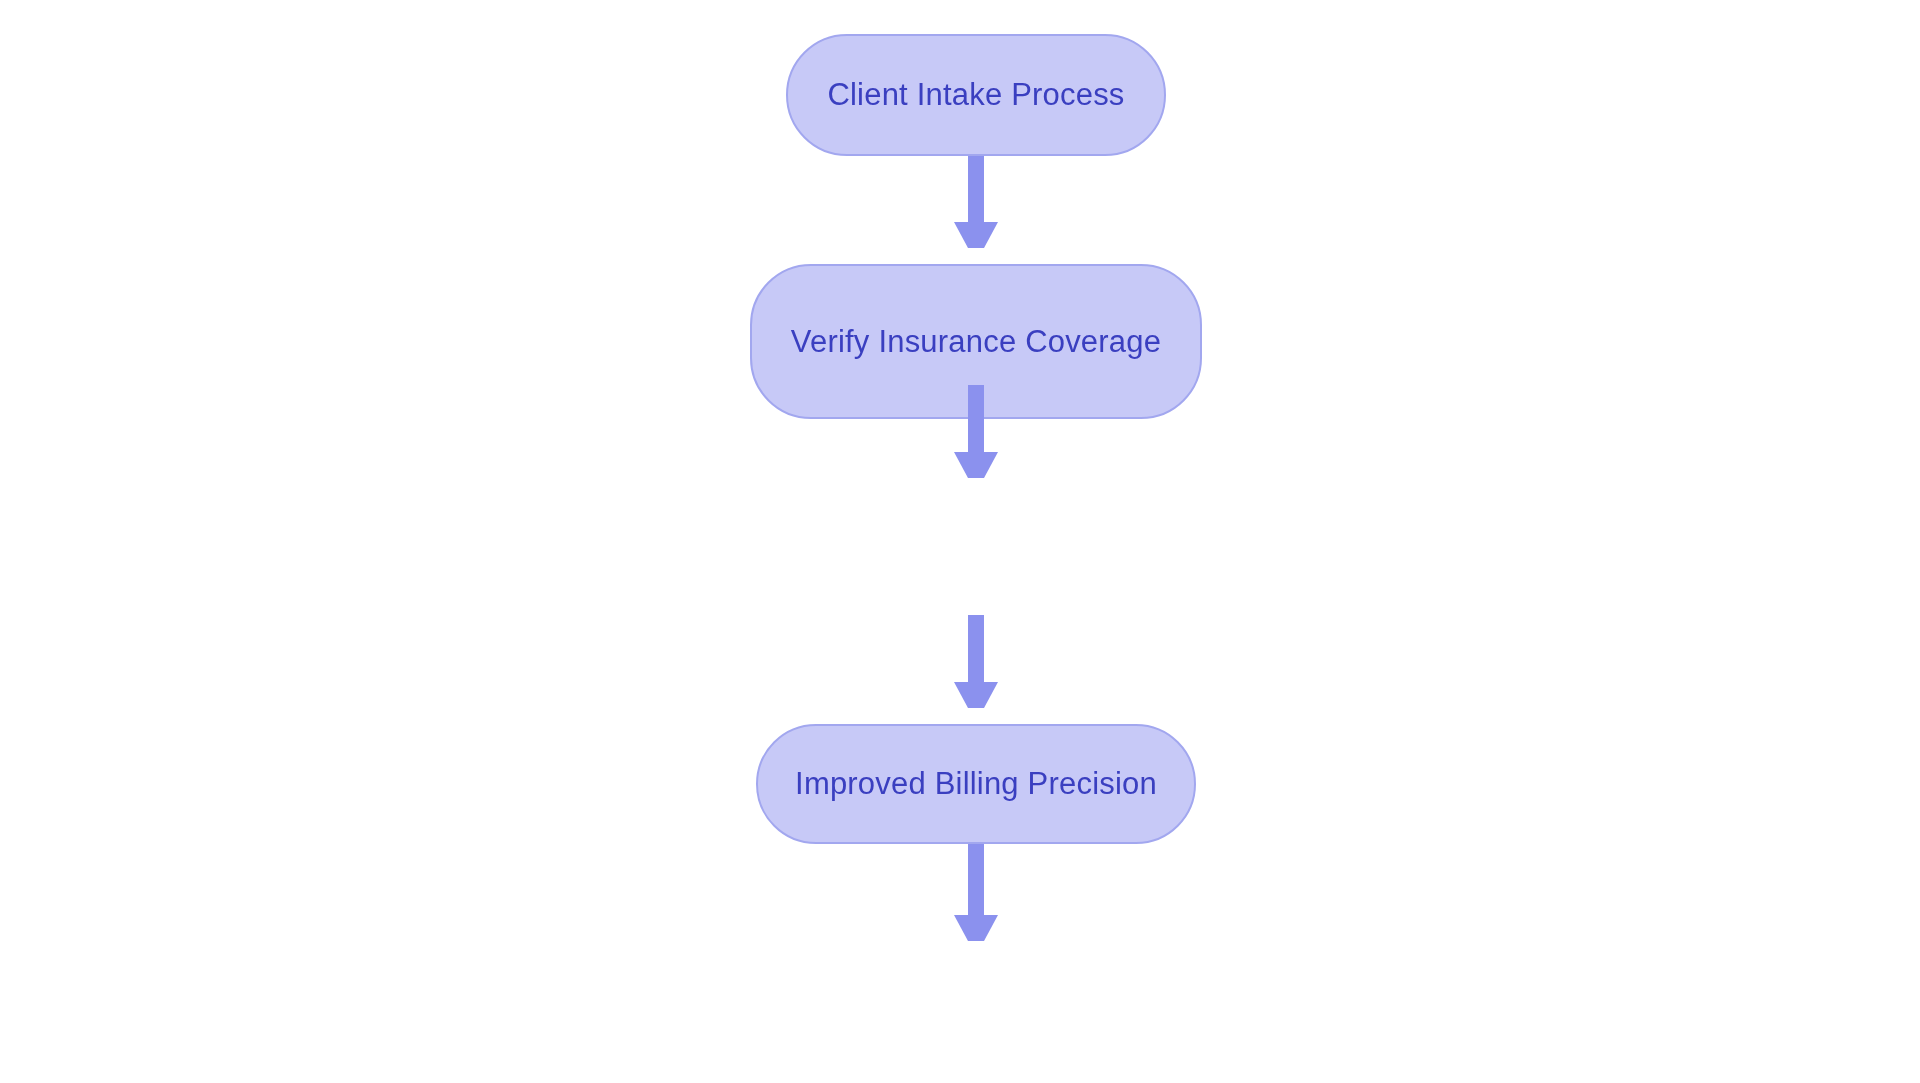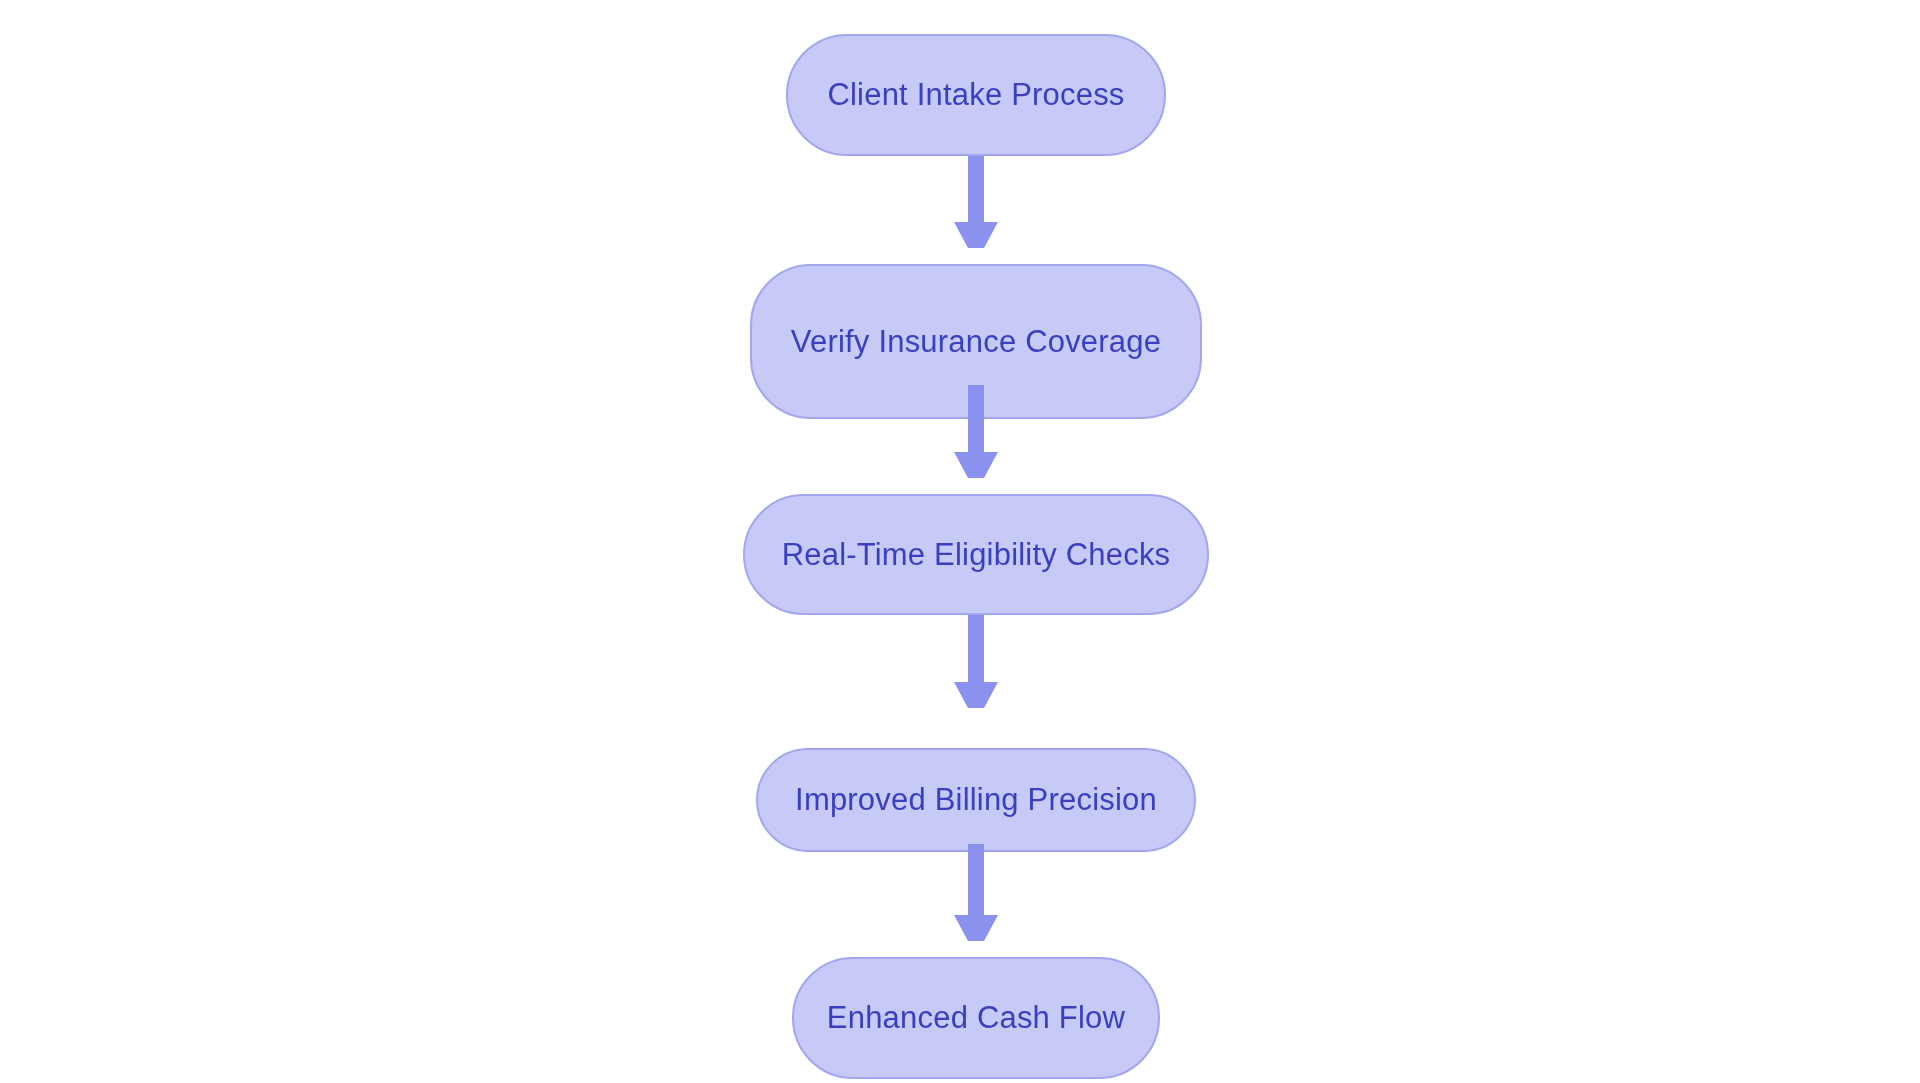--- a/index.html
+++ b/index.html
@@ -48,21 +48,21 @@
     transform: translateX(-50%);
     width: 0; height: 0;
     border-left: 14px solid transparent;
     border-right: 14px solid transparent;
     border-top: 26px solid #8b91ee;
   }
   
   #node-0 { left: 770px; top: 18px;  width: 380px; height: 122px; }
   #node-1 { left: 734px; top: 248px; width: 452px; height: 155px; }
   #node-2 { left: 727px; top: 478px; width: 466px; height: 121px; }
-  #node-3 { left: 740px; top: 732px; width: 440px; height: 104px; align-items: center; }
+  #node-3 { left: 740px; top: 708px; width: 440px; height: 120px; align-items: center; }
   #node-4 { left: 776px; top: 941px; width: 368px; height: 122px; }
   
   #arrow-0 { top: 140px; height: 108px; }
   #arrow-1 { top: 369px; height: 109px; }
   #arrow-2 { top: 599px; height: 109px; }
   #arrow-3 { top: 828px; height: 113px; }
 </style>
 </head>
 <body>
 
@@ -79,35 +79,29 @@
 
   <div class="node" id="node-1">
     <span>Verify Insurance Coverage</span>
   </div>
 
   <div class="arrow" id="arrow-1">
     <div class="arrow-line"></div>
     <div class="arrow-head"></div>
   </div>
 
-  <div class="node" id="node-2">
-    <span>Real-Time Eligibility Checks</span>
-  </div>
 
   <div class="arrow" id="arrow-2">
     <div class="arrow-line"></div>
     <div class="arrow-head"></div>
   </div>
 
   <div class="node" id="node-3">
     <span>Improved Billing Precision</span>
   </div>
 
   <div class="arrow" id="arrow-3">
     <div class="arrow-line"></div>
     <div class="arrow-head"></div>
   </div>
 
-  <div class="node" id="node-4">
-    <span>Enhanced Cash Flow</span>
-  </div>
 
 </div>
 
 </body></html>

